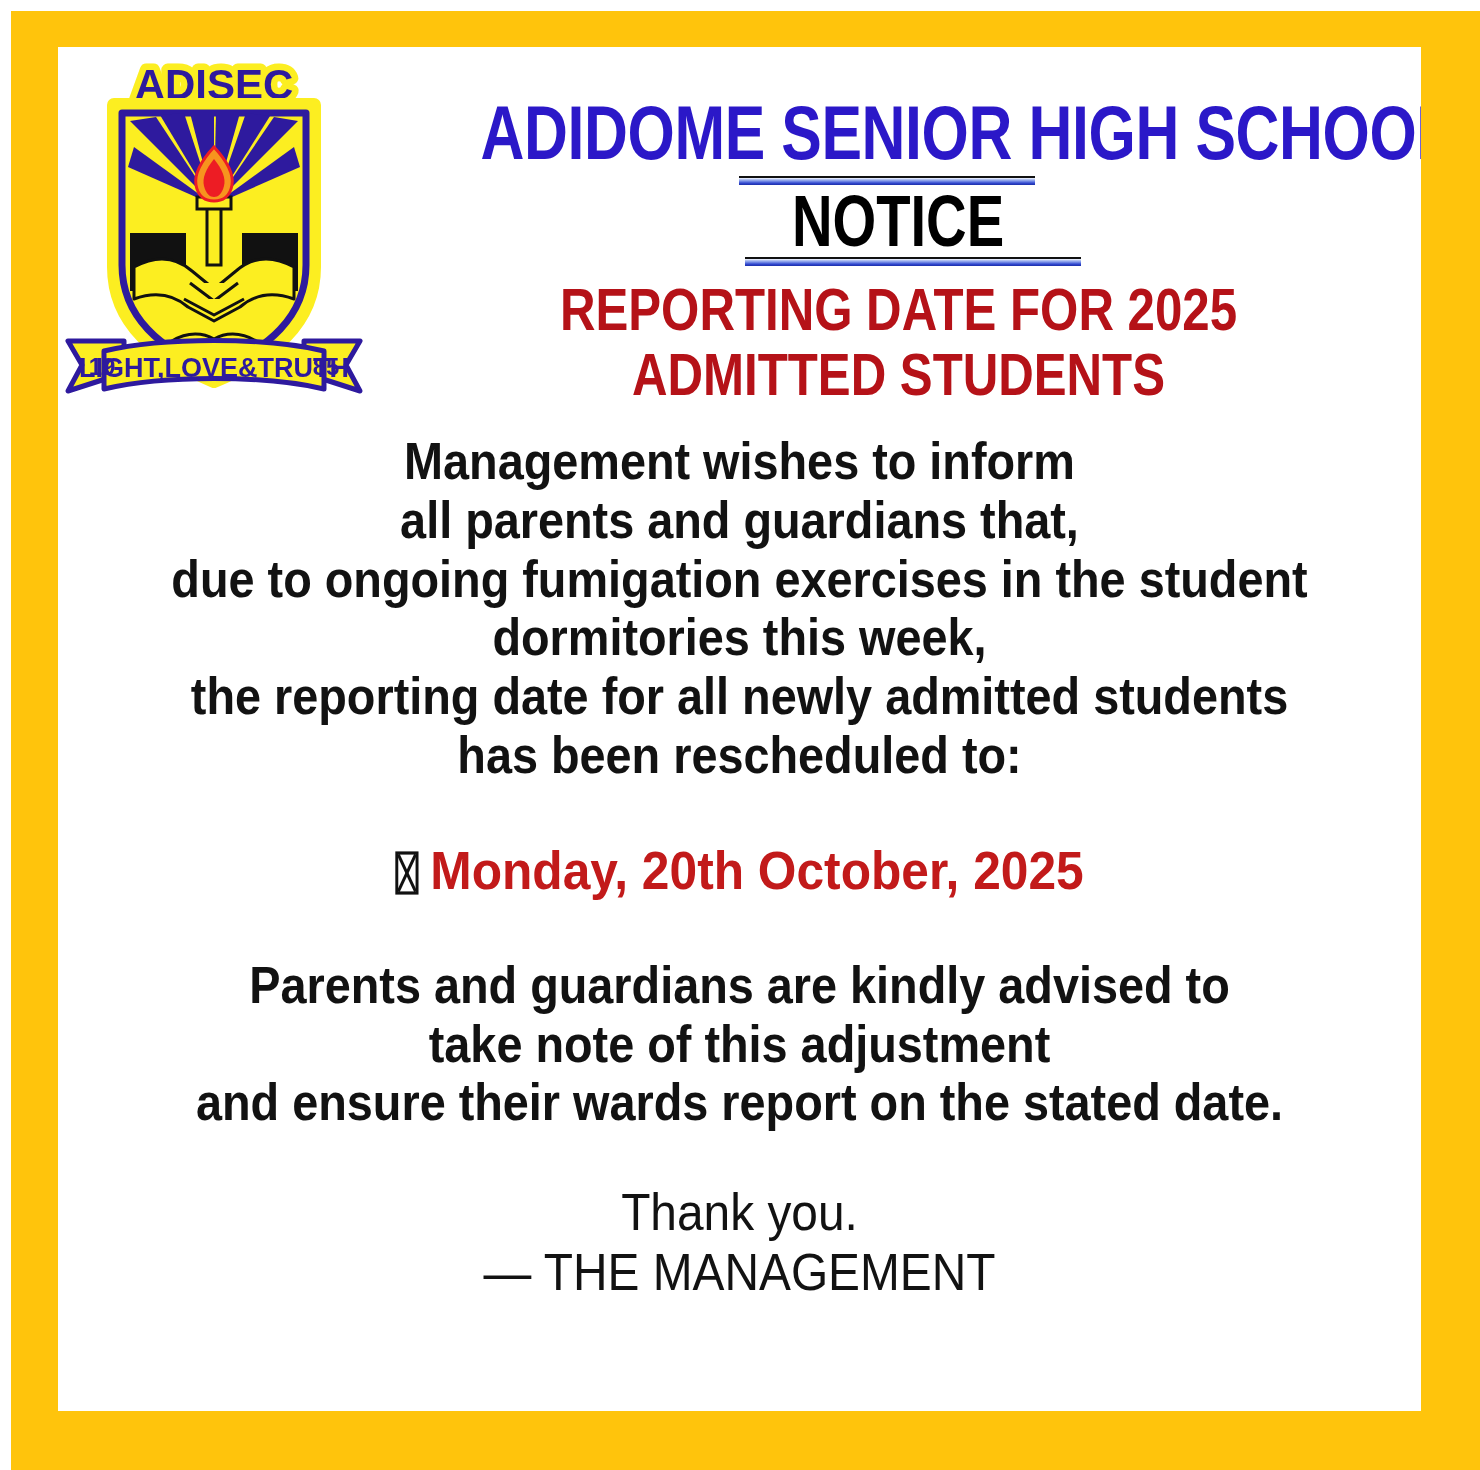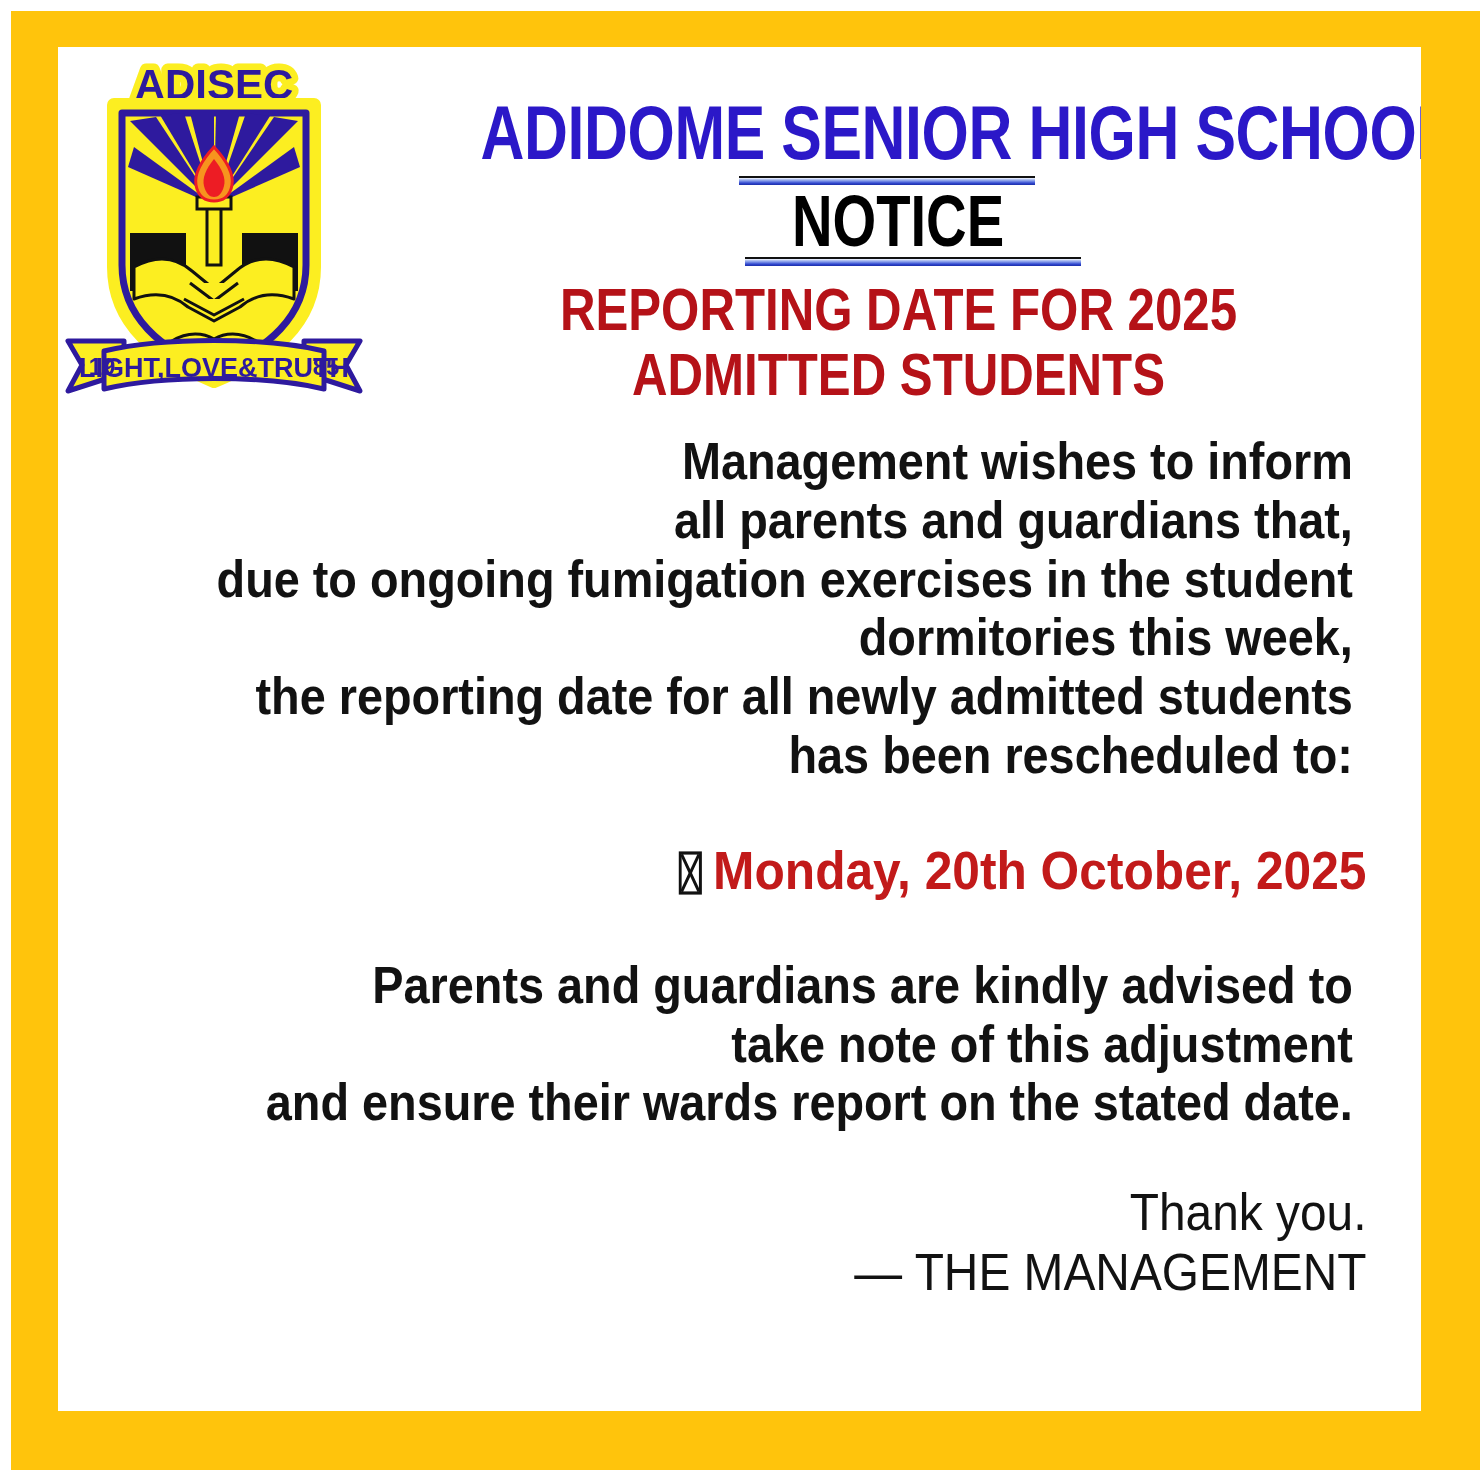--- a/index.html
+++ b/index.html
@@ -127,21 +127,21 @@
     margin-top: 12px;
     white-space: nowrap;
   }
 
   
   #body-copy {
     position: absolute;
     left: 0;
     top: 385px;
     width: 100%;
-    text-align: right;
+    text-align: center;
   }
   .para {
     font-family: "Liberation Sans Narrow", "Liberation Sans", sans-serif;
     font-weight: 600;
     font-size: 52px;
     line-height: 1.13;
     color: #121212;
     transform: scaleX(0.90);
     transform-origin: center center;
     margin: 0;

